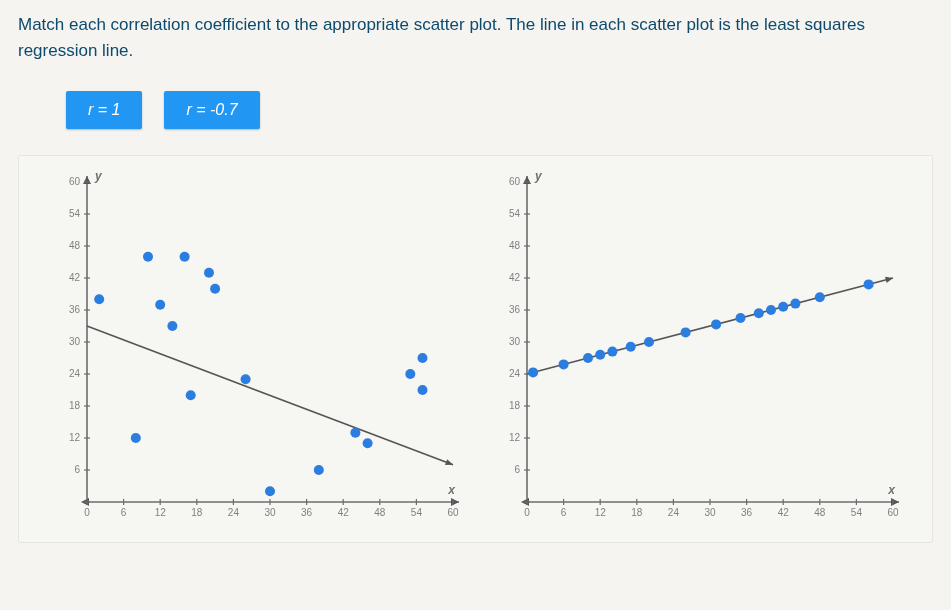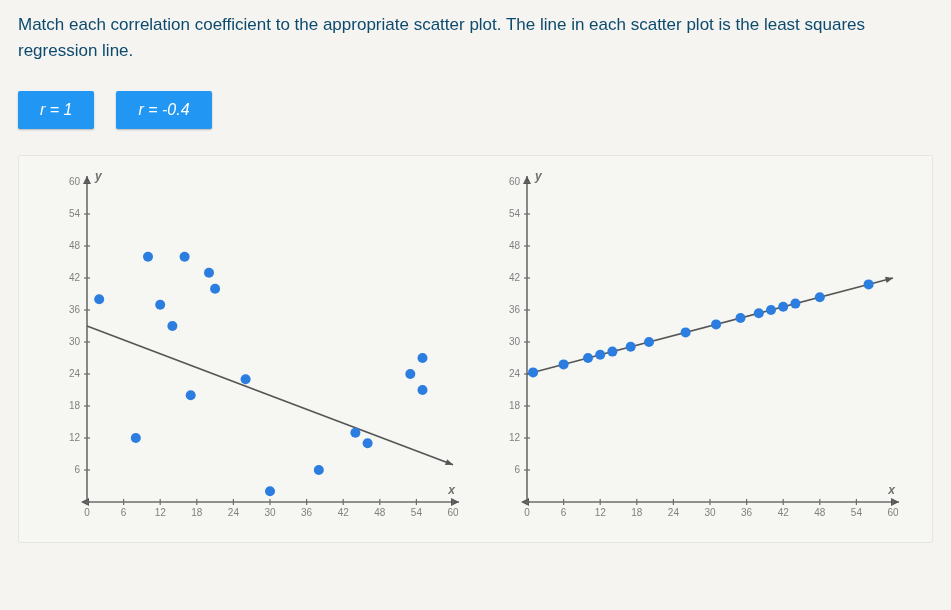--- a/index.html
+++ b/index.html
@@ -13,20 +13,21 @@
     }
     .instructions {
       color: #0c4a6e;
       font-size: 17px;
       line-height: 1.5;
       margin-bottom: 28px;
     }
     .draggable-row {
       display: flex;
       gap: 22px;
+      margin-left: 48px;
       margin-bottom: 26px;
     }
     .drag-card {
       background: #2196f3;
       color: #fff;
       font-style: italic;
       font-size: 16px;
       padding: 10px 22px;
       border-radius: 2px;
       cursor: grab;
@@ -52,21 +53,21 @@
     .reg-line { stroke: #555; stroke-width: 1.6; fill: none; }
     .arrow { fill: #555; }
   </style>
 </head>
 <body>
 
 <div class="instructions">Match each correlation coefficient to the appropriate scatter plot. The line in each scatter plot is the least squares regression line.</div>
 
 <div class="draggable-row">
   <div class="drag-card">r = 1</div>
-  <div class="drag-card">r = -0.4</div>
+  <div class="drag-card">r = -0.7</div>
 </div>
 
 <div class="plots-row">
   <div class="plot-cell">
     <svg class="plot" id="plot0" width="440" height="370">
         <line class="axis" x1="56" y1="338" x2="428" y2="338"></line>
         <line class="axis" x1="56" y1="338" x2="56" y2="12"></line>
         <polygon class="arrow" points="428,338 420,334 420,342"></polygon>
         <polygon class="arrow" points="56,12 52,20 60,20"></polygon>
         <polygon class="arrow" points="50,338 58,334 58,342"></polygon>

